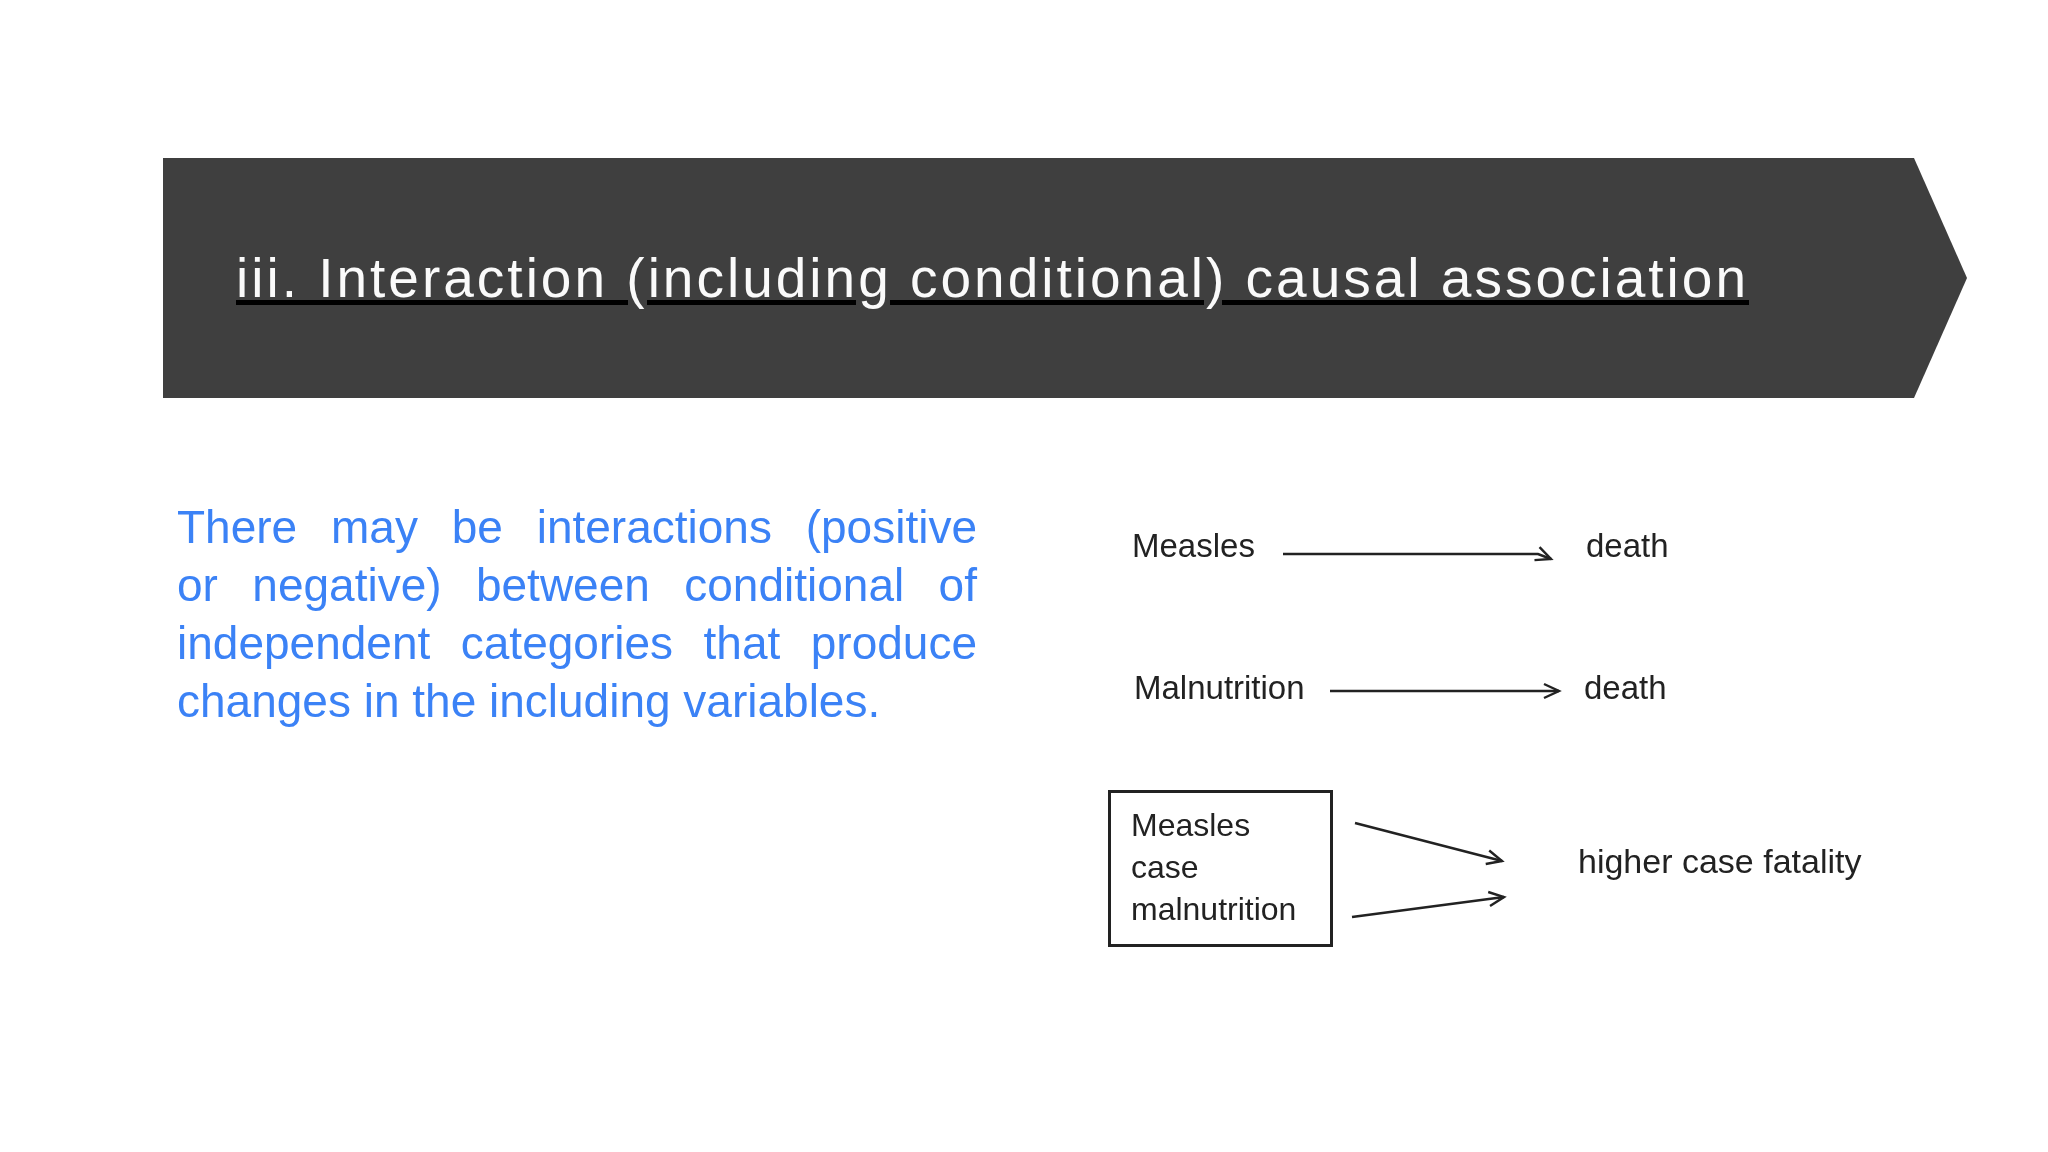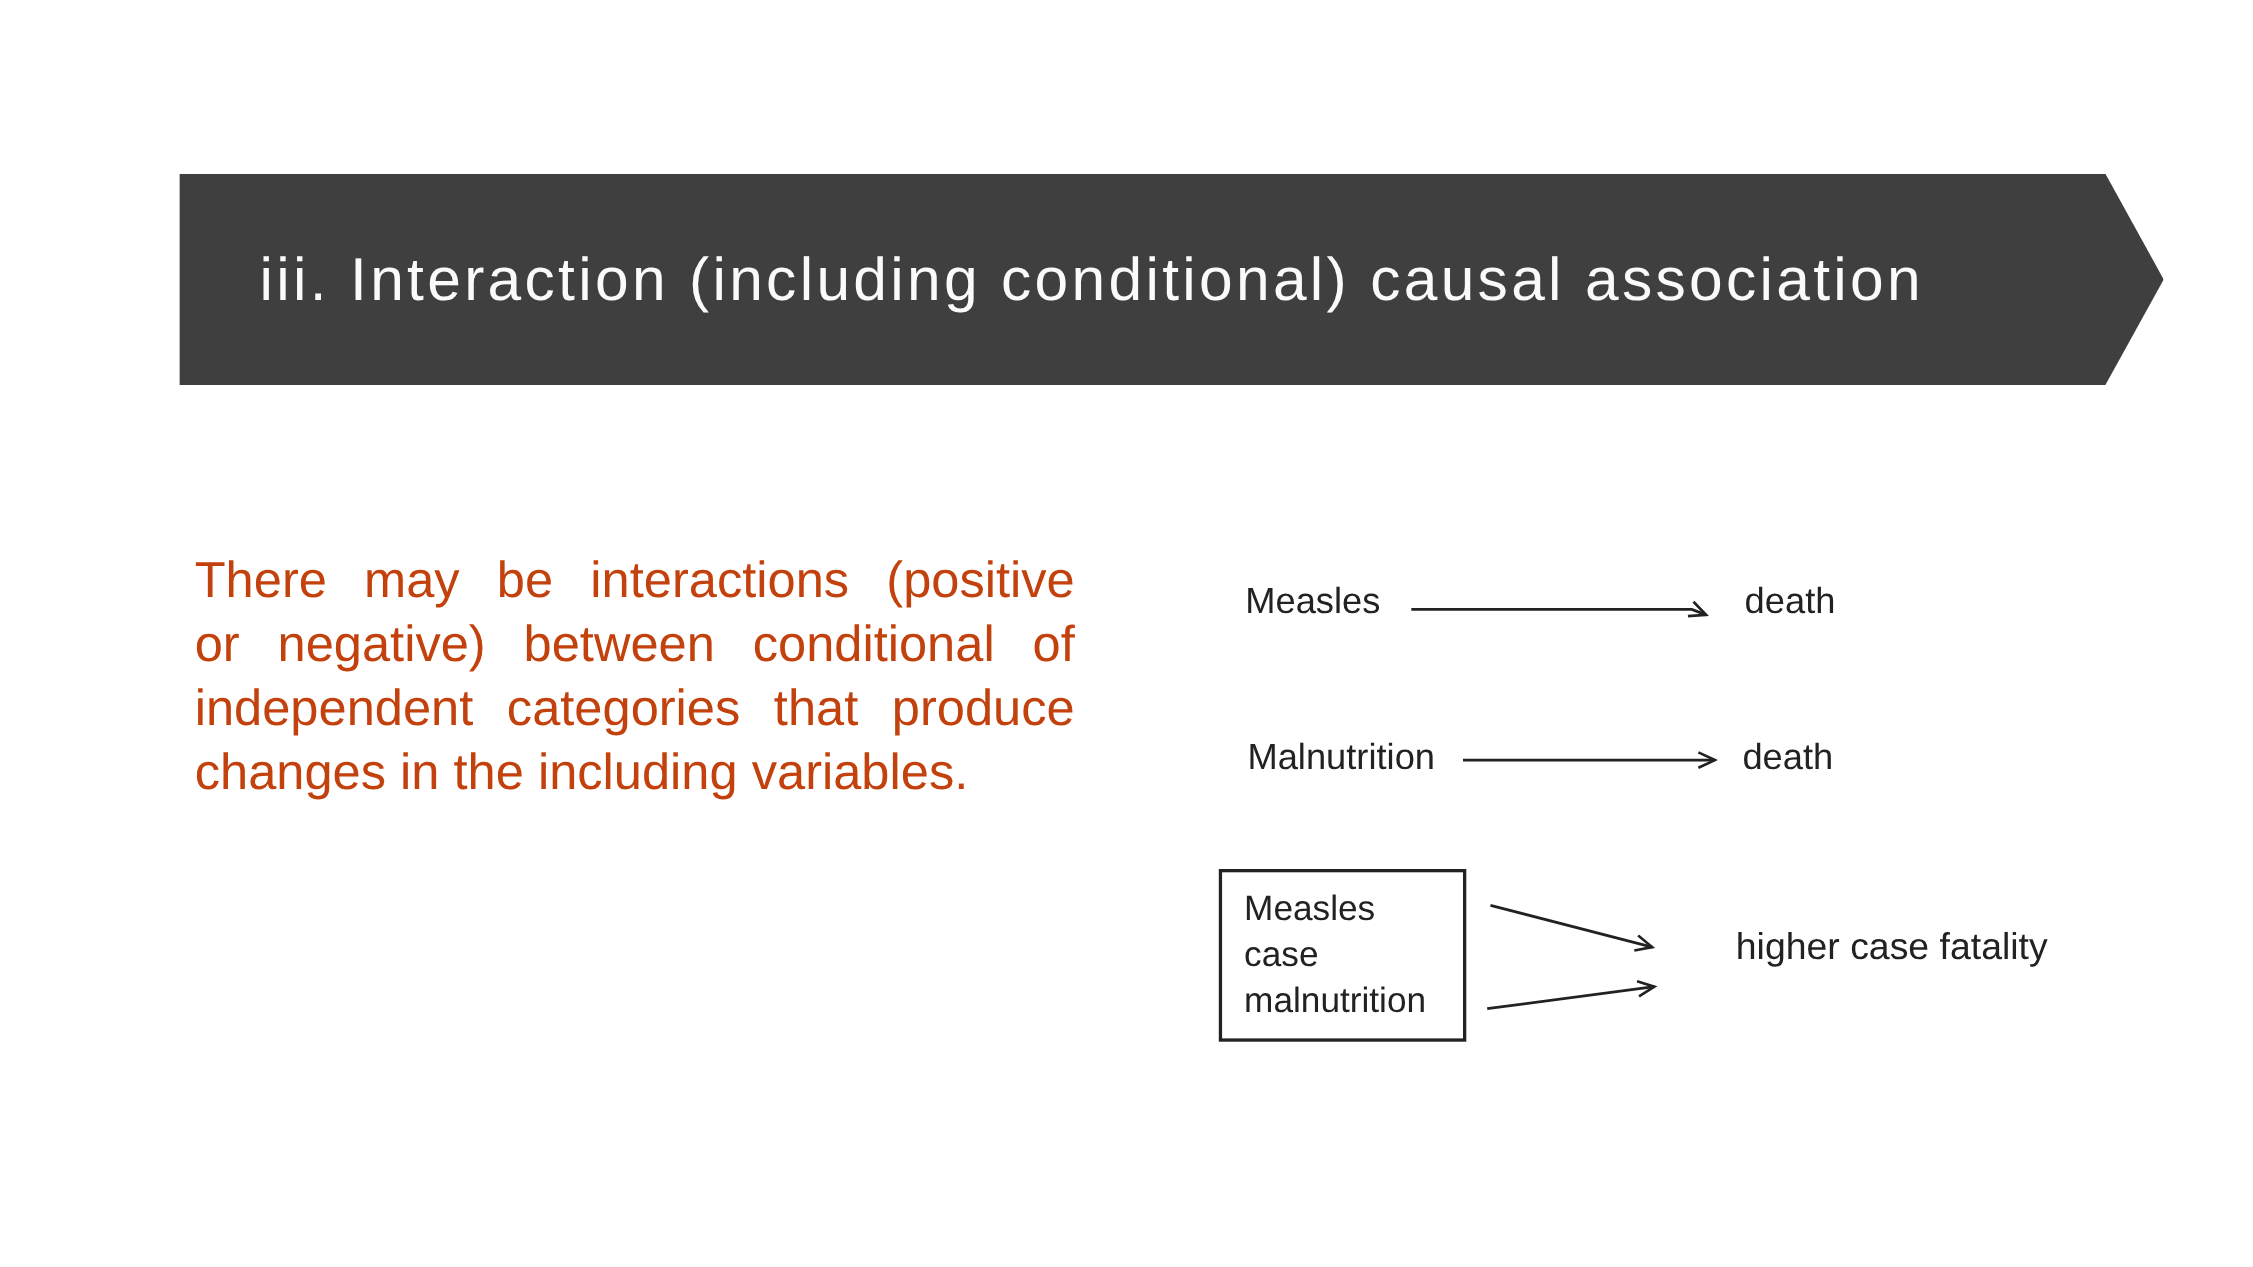--- a/index.html
+++ b/index.html
@@ -15,45 +15,46 @@
     overflow: hidden;
     font-family: "Liberation Sans", sans-serif;
   }
 
   
   .banner {
     position: absolute;
     left: 163px;
     top: 158px;
     width: 1804px;
-    height: 192px;
+    height: 240px;
     background: #3f3f3f;
     clip-path: polygon(0 0, calc(100% - 53px) 0, 100% 50%, calc(100% - 53px) 100%, 0 100%);
     display: flex;
     align-items: center;
+    text-decoration: underline;
   }
   .banner-title {
     margin: 0;
     padding-left: 73px;
     font-size: 55px;
     font-weight: 300;
     letter-spacing: 3px;
     color: #fafafa;
     white-space: nowrap;
   }
 
   
   .body-text {
     position: absolute;
     left: 177px;
     top: 498px;
     width: 800px;
     font-size: 46px;
     line-height: 58px;
-    color: #c2410c;
+    color: #3b82f6;
   }
   .body-line {
     text-align: justify;
     text-align-last: justify;
   }
   .body-line.last {
     text-align-last: left;
   }
 
   

